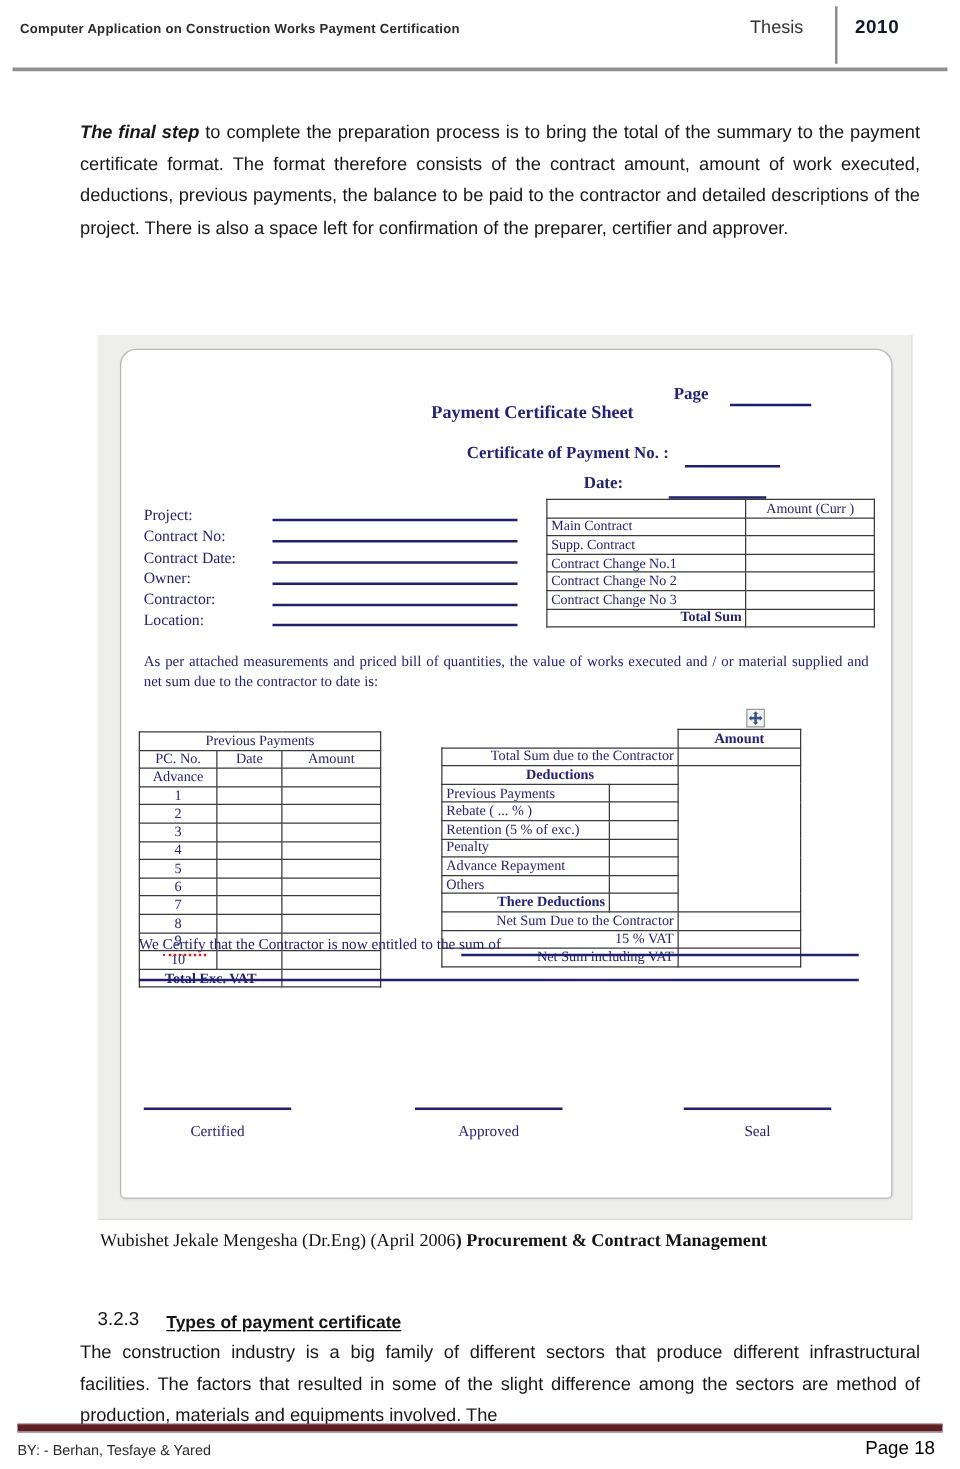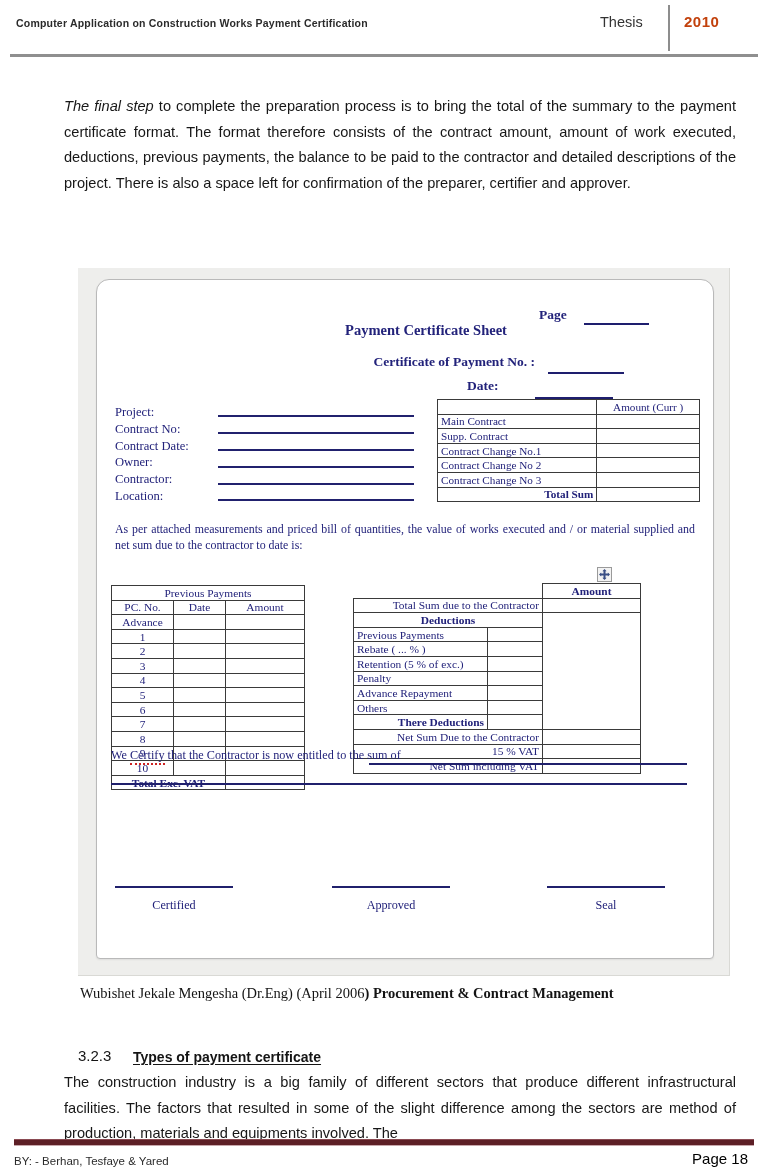--- a/index.html
+++ b/index.html
@@ -21,35 +21,35 @@
   .rh-thesis {
     position: absolute; left: 600px; top: 14px;
     font-size: 14.5px; color: #333; white-space: nowrap;
   }
   .rh-div {
     position: absolute; left: 668px; top: 5px;
     width: 2px; height: 46px; background: #8d8d8d;
   }
   .rh-year {
     position: absolute; left: 684px; top: 13px;
-    font-size: 15px; font-weight: bold; color: #c2410c;
+    font-size: 15px; font-weight: bold; color: #0f172a;
     letter-spacing: .5px; white-space: nowrap;
   }
   .rh-rule {
     position: absolute; left: 10px; top: 54px; width: 748px; height: 3px;
     background: #8f8f8f;
   }
 
   
   .body-par {
     position: absolute; left: 64px; top: 94px; width: 672px;
     font-size: 14.6px; line-height: 25.5px; color: #171717;
     text-align: justify; text-justify: inter-word;
   }
-  .body-par .lead { font-weight: normal; font-style: italic; }
+  .body-par .lead { font-weight: bold; font-style: italic; }
 
   .sample-head {
     position: absolute; left: 64px; top: 215px;
     font-size: 14.6px; font-weight: bold; color: #141414;
     text-decoration: underline; text-underline-offset: 2px;
   }
 
   
   .shot {
     position: absolute; left: 78px; top: 268px;

